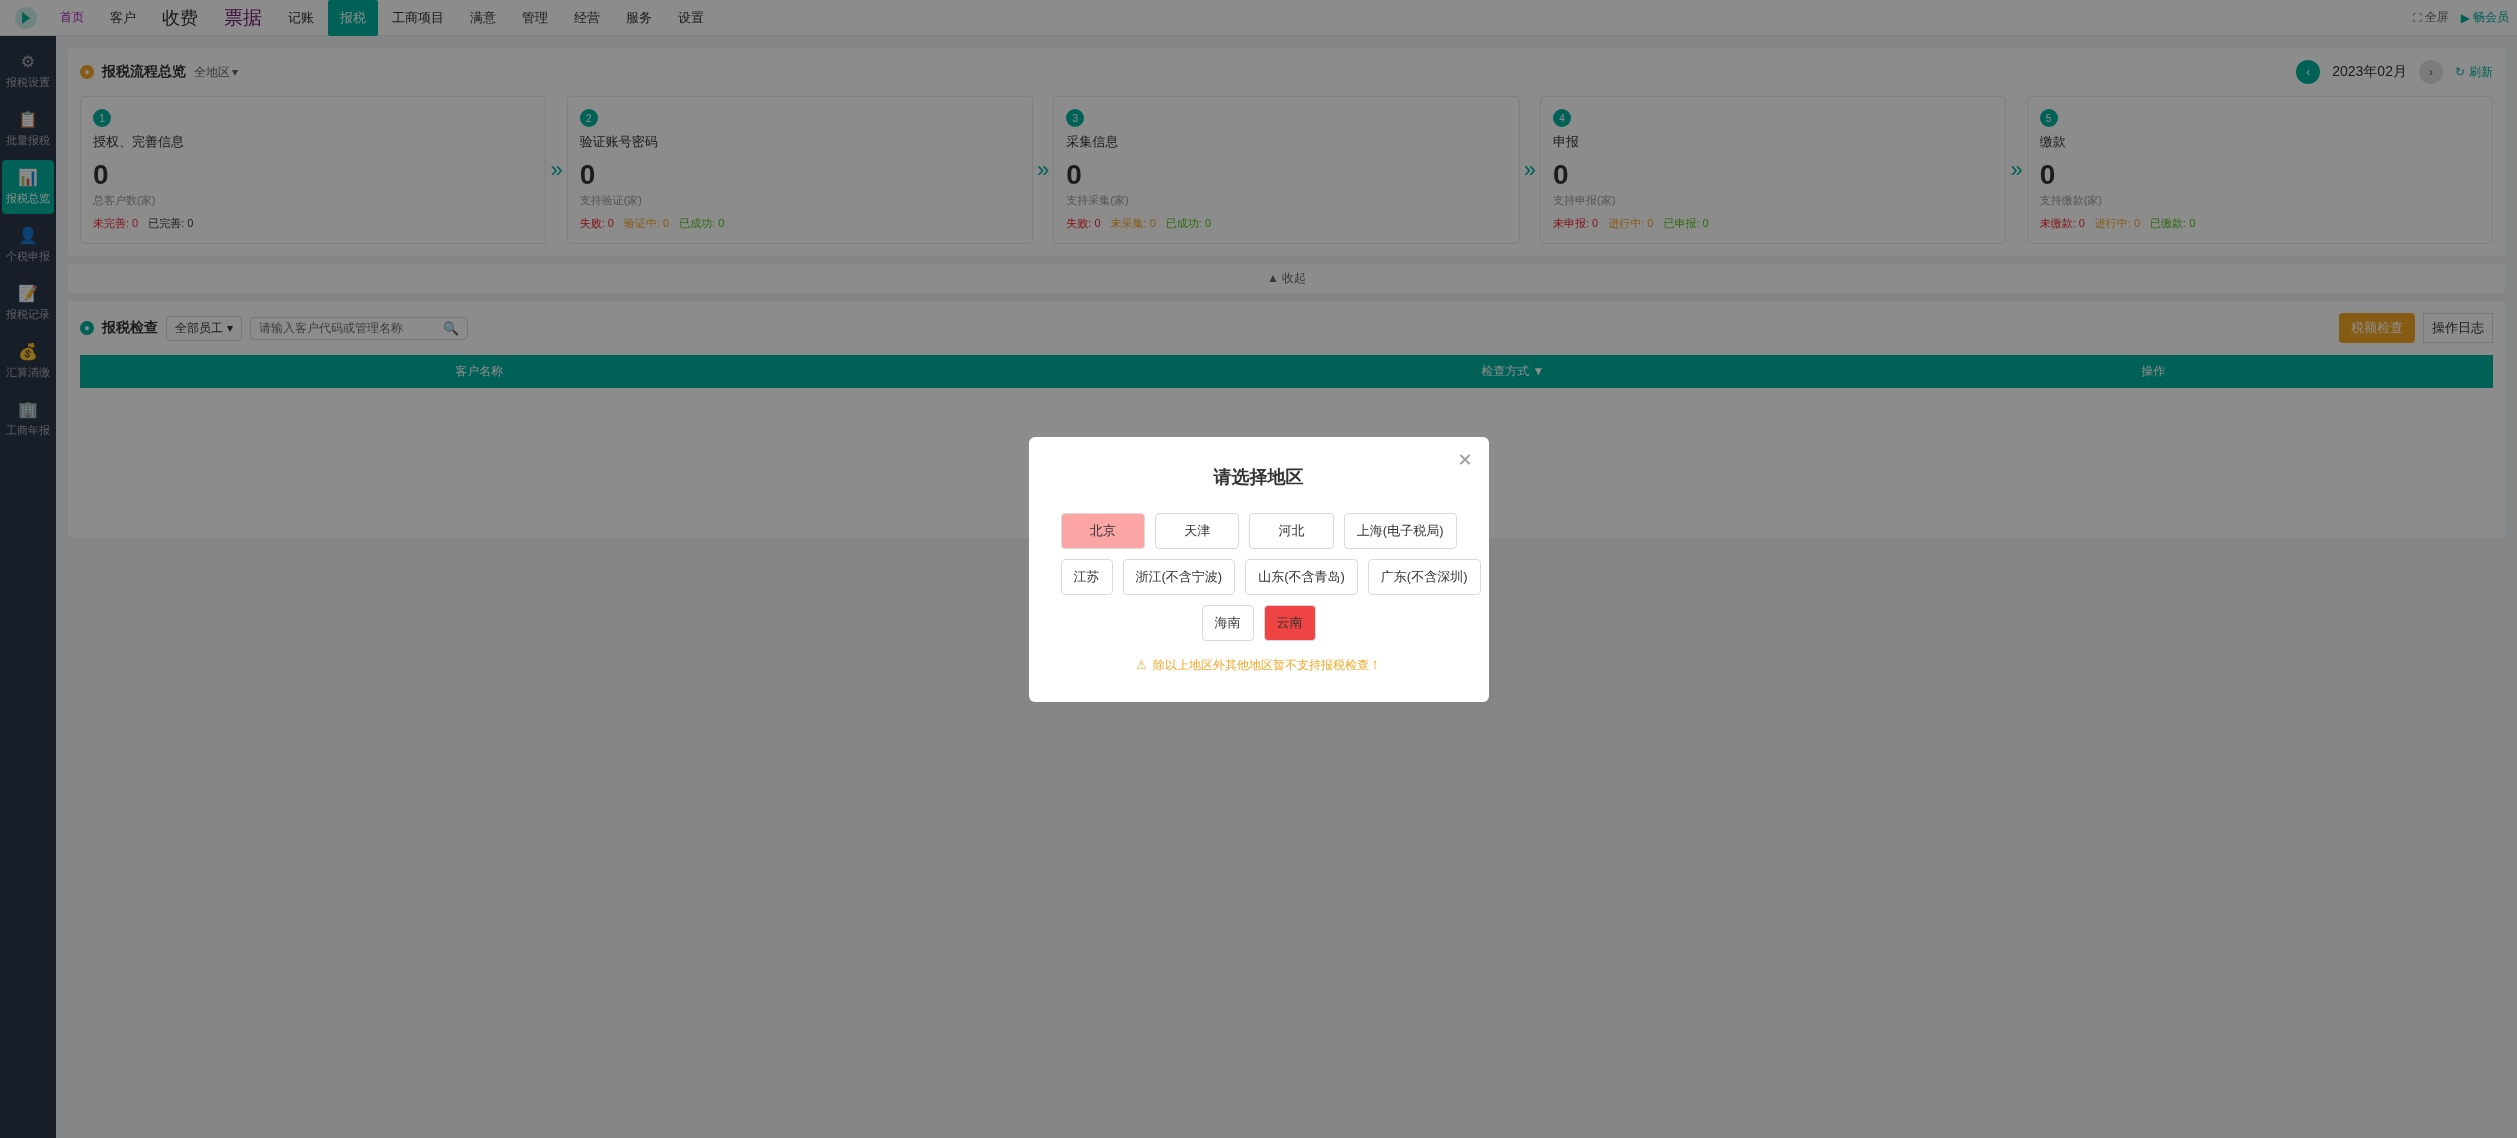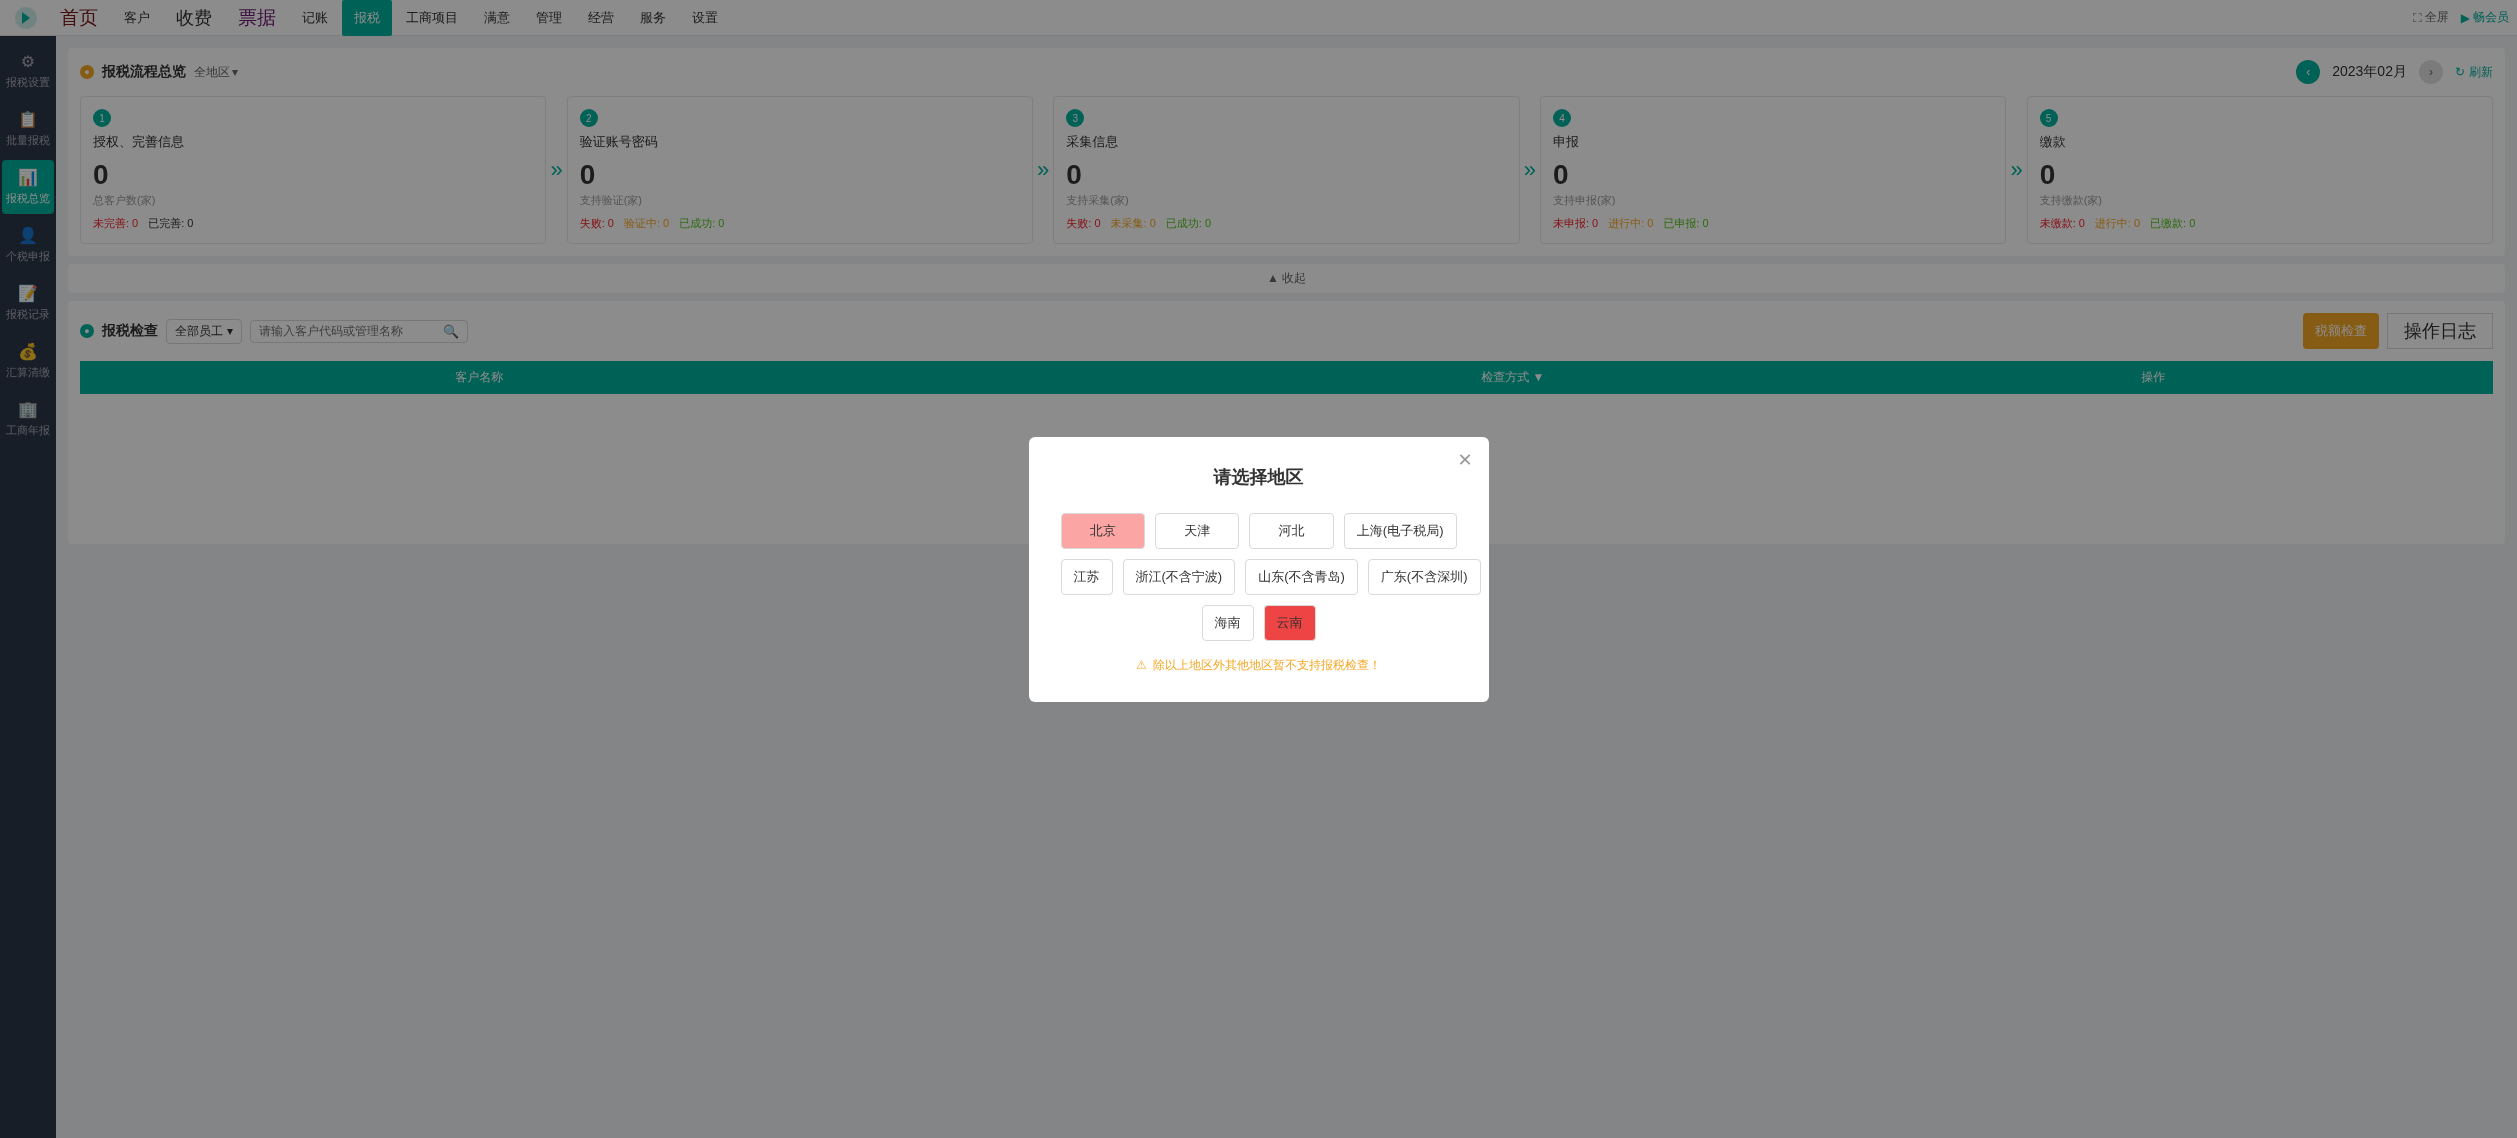--- a/index.html
+++ b/index.html
@@ -15,21 +15,21 @@
 <body>
 
 <div style="background:#fff;height:36px;display:flex;align-items:center;border-bottom:1px solid #e8e8e8;padding:0 8px;position:relative;z-index:10;">
   <div style="width:36px;height:36px;display:flex;align-items:center;justify-content:center;margin-right:4px;">
     <svg viewBox="0 0 24 24" width="24" height="24">
       <circle cx="12" cy="12" r="11" fill="#00b19d" opacity="0.2"></circle>
       <path d="M8 6 L16 12 L8 18 Z" fill="#00b19d"></path>
     </svg>
   </div>
   <div style="display:flex;align-items:center;flex:1;gap:2px;" id="top-nav-items">
-      <div style="padding: 0px 12px; height: 36px; display: flex; align-items: center; cursor: pointer; font-size: 19px; border-radius: 2px; color: #7f1d1d;">首页</div>
+      <div style="padding: 0px 12px; height: 36px; display: flex; align-items: center; cursor: pointer; font-size: 12px; border-radius: 2px; color: #a21caf;">首页</div>
       <div style="padding: 0px 12px; height: 36px; display: flex; align-items: center; cursor: pointer; font-size: 13px; border-radius: 2px; color: rgb(51, 51, 51);">客户</div>
       <div style="padding: 0px 12px; height: 36px; display: flex; align-items: center; cursor: pointer; font-size: 18px; border-radius: 2px; color: rgb(51, 51, 51);">收费</div>
       <div style="padding: 0px 12px; height: 36px; display: flex; align-items: center; cursor: pointer; font-size: 19px; border-radius: 2px; color: #701a75;">票据</div>
       <div style="padding: 0px 12px; height: 36px; display: flex; align-items: center; cursor: pointer; font-size: 13px; border-radius: 2px; color: rgb(51, 51, 51);">记账</div>
       <div style="padding: 0px 12px; height: 36px; display: flex; align-items: center; cursor: pointer; font-size: 13px; border-radius: 2px; background: rgb(0, 177, 157); color: rgb(255, 255, 255);">报税</div>
       <div style="padding: 0px 12px; height: 36px; display: flex; align-items: center; cursor: pointer; font-size: 13px; border-radius: 2px; color: rgb(51, 51, 51);">工商项目</div>
       <div style="padding: 0px 12px; height: 36px; display: flex; align-items: center; cursor: pointer; font-size: 13px; border-radius: 2px; color: rgb(51, 51, 51);">满意</div>
       <div style="padding: 0px 12px; height: 36px; display: flex; align-items: center; cursor: pointer; font-size: 13px; border-radius: 2px; color: rgb(51, 51, 51);">管理</div>
       <div style="padding: 0px 12px; height: 36px; display: flex; align-items: center; cursor: pointer; font-size: 13px; border-radius: 2px; color: rgb(51, 51, 51);">经营</div>
       <div style="padding: 4px 12px; height: 36px; display: flex; align-items: center; cursor: pointer; font-size: 13px; border-radius: 2px; color: rgb(51, 51, 51);">服务</div>
@@ -181,21 +181,21 @@
             <span>全部员工</span>
             <span>▾</span>
           </div>
           <div style="border:1px solid #d9d9d9;border-radius:4px;padding:3px 8px;display:flex;align-items:center;gap:4px;">
             <input type="text" style="border: none; outline: none; font-size: 12px; width: 180px;" placeholder="请输入客户代码或管理名称">
             <span style="color:#999;cursor:pointer;">🔍</span>
           </div>
         </div>
         <div style="display:flex;gap:8px;">
           <button style="background:#f5a623;color:#fff;border:none;border-radius:4px;padding:5px 12px;cursor:pointer;font-size:13px;">税额检查</button>
-          <button style="background:#fff;color:#333;border:1px solid #d9d9d9;border-radius:0;padding:5px 16px;cursor:pointer;font-size:18px;">操作日志</button>
+          <button style="background:#fff;color:#333;border:1px solid #d9d9d9;border-radius:0;padding:5px 8px;cursor:pointer;font-size:13px;">操作日志</button>
         </div>
       </div>
 
       <table style="width:100%;border-collapse:collapse;">
         <thead>
           <tr id="table-headers">
               <th style="background: rgb(0, 177, 157); color: rgb(255, 255, 255); padding: 8px 12px; text-align: left; font-size: 12px; font-weight: normal;"></th>
               <th style="background: rgb(0, 177, 157); color: rgb(255, 255, 255); padding: 8px 12px; text-align: left; font-size: 12px; font-weight: normal;"></th>
               <th style="background: rgb(0, 177, 157); color: rgb(255, 255, 255); padding: 8px 12px; text-align: left; font-size: 12px; font-weight: normal; width: 35%;">客户名称</th>
               <th style="background: rgb(0, 177, 157); color: rgb(255, 255, 255); padding: 8px 12px; text-align: left; font-size: 12px; font-weight: normal;"></th>

